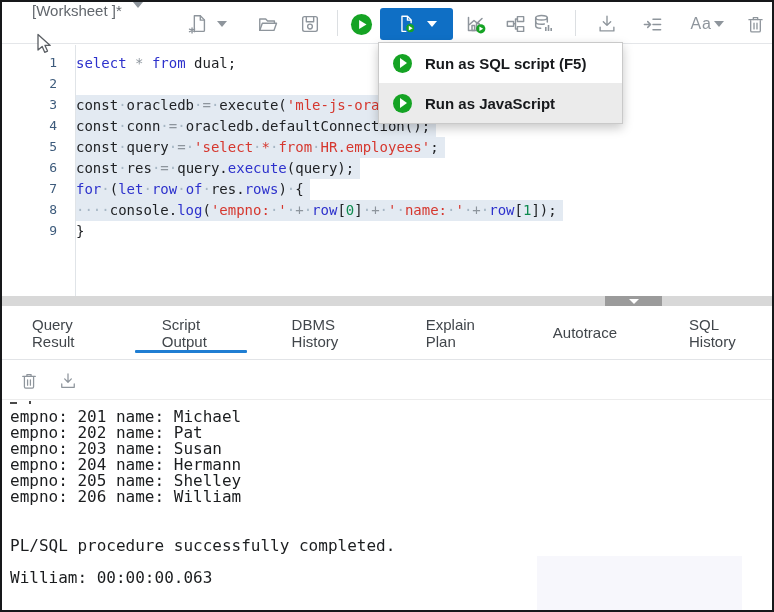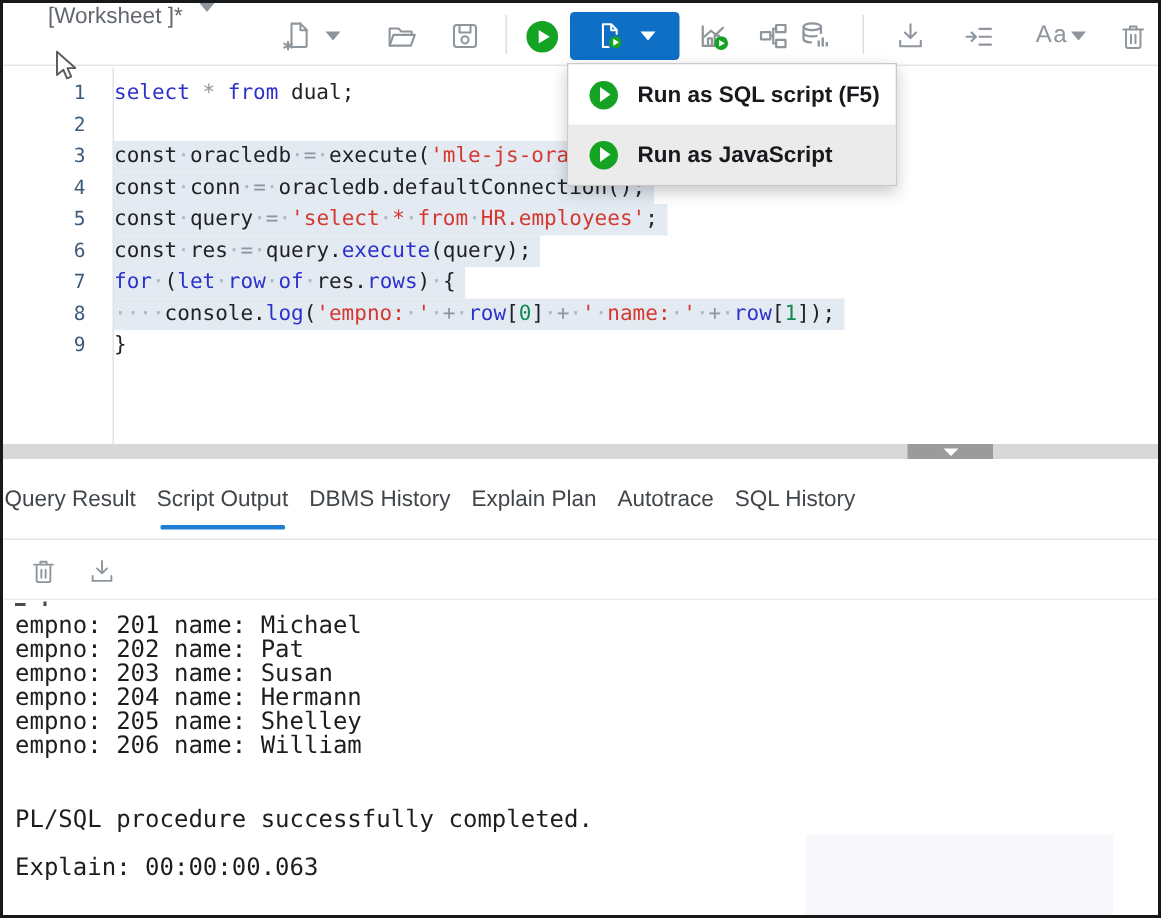--- a/index.html
+++ b/index.html
@@ -37,39 +37,39 @@
   .code-line.sel .code { background:#e3eaf2; padding-right:6px; }
   .tk-kw,.tk-fn { color:#2d31cc; }
   .tk-str { color:#d6372e; }
   .tk-num { color:#0d8a4e; }
   .tk-op  { color:#8d959d; }
   .tk-pl  { color:#202225; }
   .tk-ws  { color:#a7b7c5; }
   .tk-sp  { color:#202225; }
 
   
-  .run-menu { position:absolute; left:378px; top:42px; width:220px; background:#fff;
+  .run-menu { position:absolute; left:378px; top:42px; width:245px; background:#fff;
               border:1px solid #c9c9c9; box-shadow:0 4px 10px rgba(0,0,0,.22); z-index:30; }
   .menu-item { height:40px; display:flex; align-items:center; gap:13px; padding-left:14px;
                font-size:15px; font-weight:600; color:#17191c; background:#fff; cursor:default; }
   .menu-item.hover { background:#ebebeb; }
   .play-badge { width:19px; height:19px; border-radius:50%; background:#15a324; position:relative; flex:0 0 19px; }
   .play-badge::after { content:""; position:absolute; left:7px; top:4.5px; width:0; height:0;
                border-left:7px solid #fff; border-top:5px solid transparent; border-bottom:5px solid transparent; }
 
   
   .splitter { position:absolute; left:2px; right:2px; top:296px; height:10px; background:#d8d8d8; }
   .split-handle { position:absolute; left:603px; top:0; width:57px; height:10px; background:#9b9b9b;
                   display:flex; align-items:center; justify-content:center; }
   .split-handle .caret { border-top-color:#fff; border-left-width:5px; border-right-width:5px; border-top-width:5px; }
 
   
   .tabbar { position:absolute; left:2px; right:2px; top:306px; height:54px; background:#fff;
             border-bottom:1px solid #e2e4e7; display:flex; align-items:stretch; gap:12px; }
-  .tab { position:relative; padding:0 1px; display:flex; align-items:center;
+  .tab { position:relative; padding:0 30px; display:flex; align-items:center;
          font-size:15px; color:#41464b; cursor:default; }
   .tab.active::after { content:""; position:absolute; left:3px; right:3px; bottom:6px; height:3px;
          background:#1f7ed3; border-radius:1px; }
 
   
   .out-toolbar { position:absolute; left:2px; right:2px; top:360px; height:40px; background:#fff;
                  border-bottom:1px solid #ececec; }
   .out-btn { position:absolute; top:9px; width:24px; height:24px; display:flex;
              align-items:center; justify-content:center; }
 
@@ -306,21 +306,21 @@
 
         <div class="out-line">empno: 203 name: Susan</div>
 
         <div class="out-line">empno: 204 name: Hermann</div>
 
         <div class="out-line">empno: 205 name: Shelley</div>
 
         <div class="out-line">empno: 206 name: William</div>
       </div>
     <div class="out-status">PL/SQL procedure successfully completed.</div>
-    <div class="out-elapsed">Explain: 00:00:00.063</div>
+    <div class="out-elapsed">William: 00:00:00.063</div>
   </div>
 
   <div class="sliver" style="left:10px;top:402px;width:7px;height:2px"></div>
   <div class="sliver" style="left:29px;top:401px;width:2px;height:3px"></div>
 
   <div class="faint-box"></div>
 
   <svg class="mouse-cursor" width="17" height="22" viewBox="0 0 17 22">
     <path d="M2 1.5 L2 17 L6.2 13.5 L8.7 19.3 L11.5 18.1 L9 12.4 L14.2 12.4 Z" fill="#fff" stroke="#5a5e63" stroke-width="1.3" stroke-linejoin="round"></path>
   </svg>

